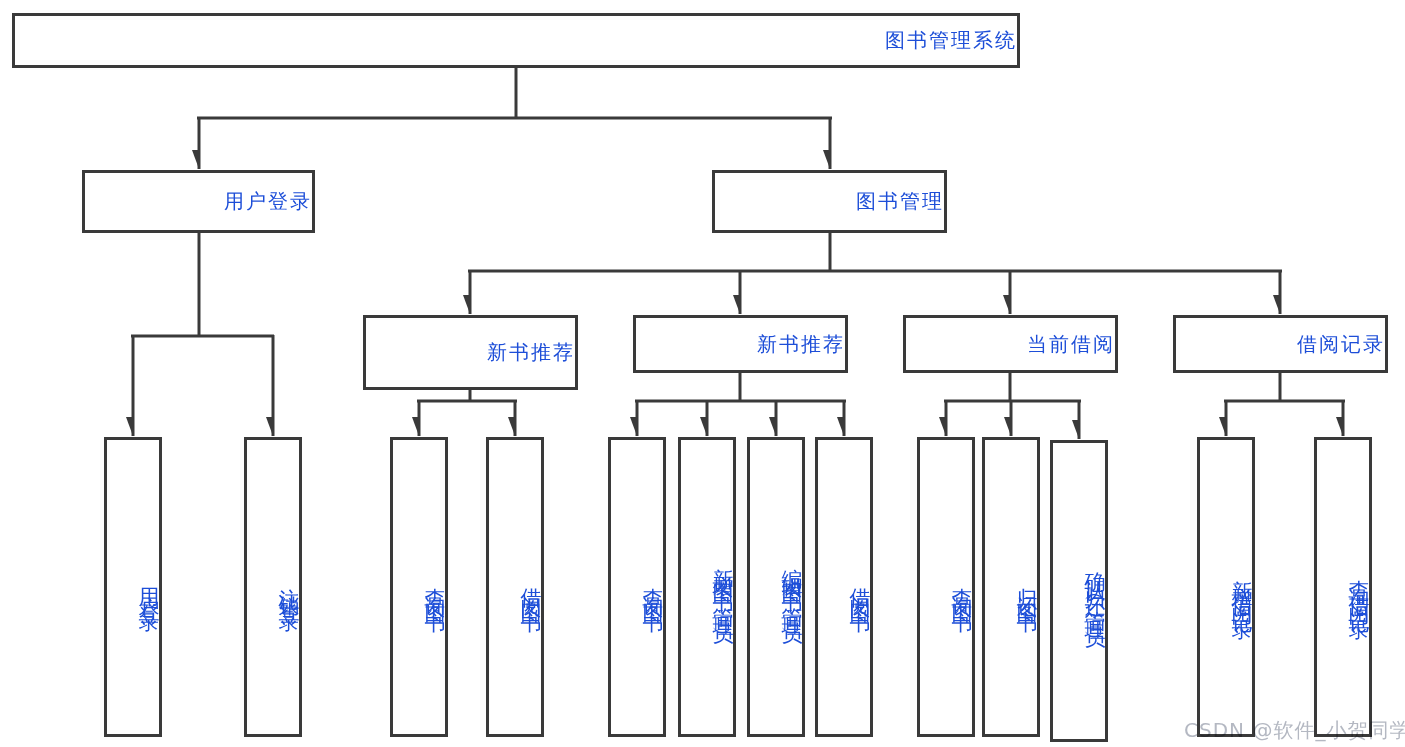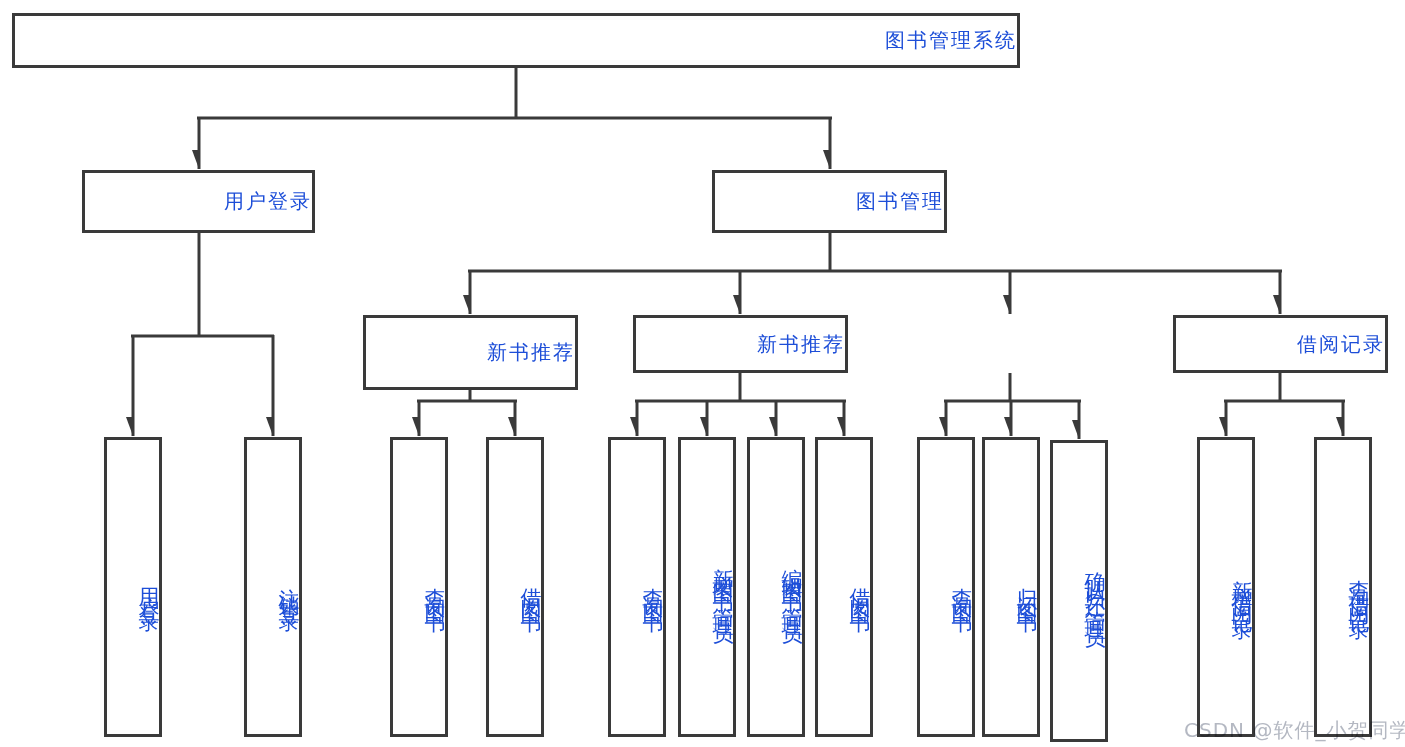--- a/index.html
+++ b/index.html
@@ -148,20 +148,23 @@
   <div class="node node-h n-bmgmt">
     <span>图书管理</span>
   </div>
 
   <div class="node node-h n-sec0">
     <span>新书推荐</span>
   </div>
   <div class="node node-h n-sec1">
     <span>新书推荐</span>
   </div>
+  <div class="node node-h n-sec2">
+    <span>当前借阅</span>
+  </div>
   <div class="node node-h n-sec3">
     <span>借阅记录</span>
   </div>
 
   <div class="node node-v leaf n-ul0">
     <span>用户登录</span>
   </div>
   <div class="node node-v leaf n-ul1">
     <span>注销登录</span>
   </div>

